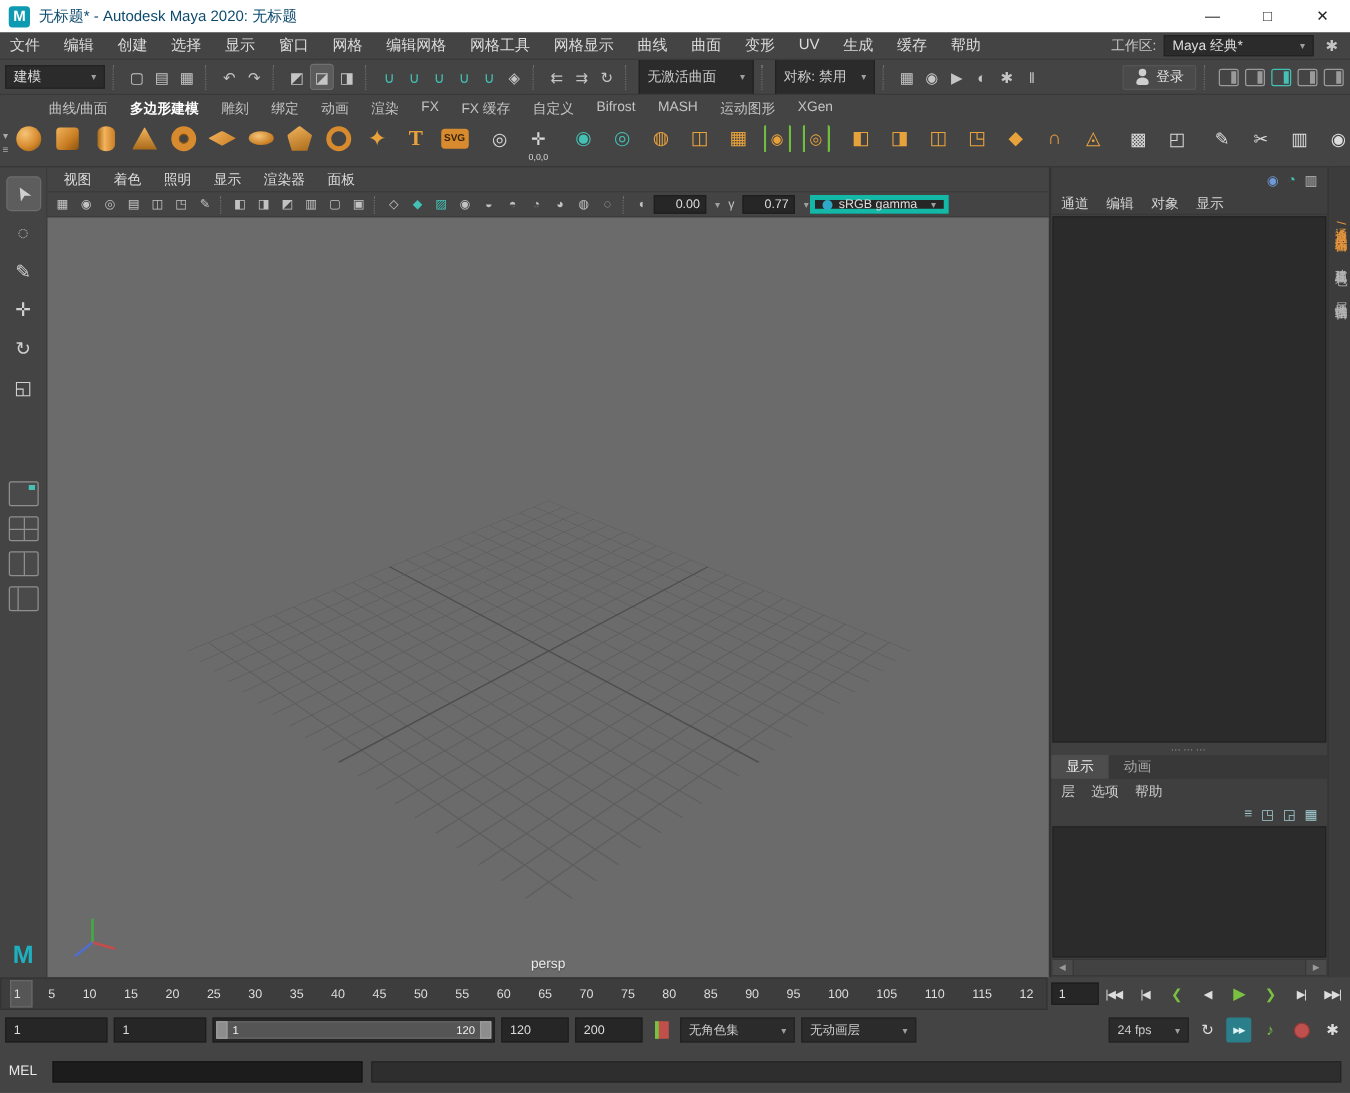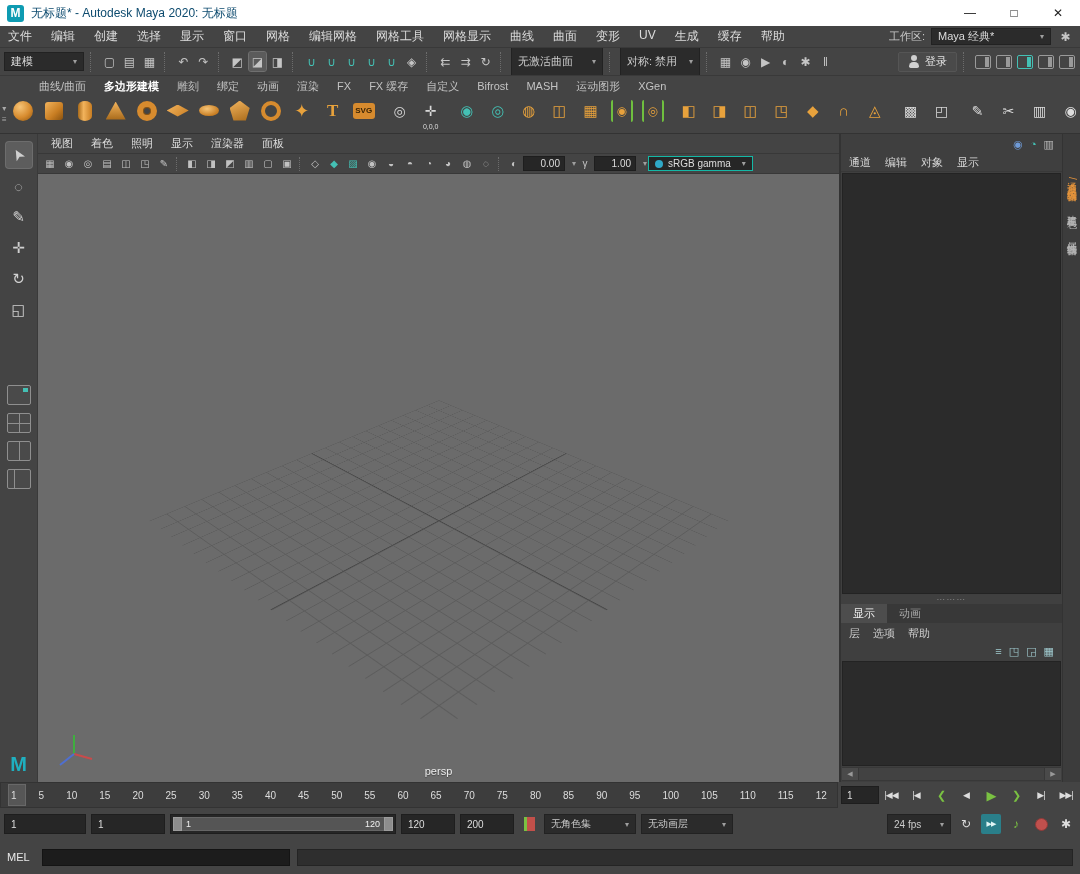--- a/index.html
+++ b/index.html
@@ -102,21 +102,21 @@
   .vp{flex:1;display:flex;flex-direction:column;min-width:0;border-right:1px solid #333}
   .vpmenu{flex:0 0 20px;display:flex;align-items:center;background:#444;padding-left:4px;border-bottom:1px solid #383838}
   .vm-item{padding:0 9px;font-size:11px;color:#ddd}
   .vptoolbar{flex:0 0 20px;display:flex;align-items:center;background:#444;border-bottom:1px solid #383838;
     padding:0 4px;gap:1px;overflow:hidden;white-space:nowrap}
   .vpi{width:16px;height:16px;display:flex;align-items:center;justify-content:center;font-size:10px;color:#c2c2c2}
   .vpi.teal{color:#44c0b4}
   .vsep{width:4px;height:14px;border-left:1px dotted #6c6c6c;margin:0 3px}
   .vpfield{background:#262626;border:1px solid #1e1e1e;height:15px;min-width:42px;display:flex;
     align-items:center;justify-content:flex-end;padding:0 4px;font-size:10px;color:#ddd}
-  .vpcs{background:#262626;border:1px solid #14b8a6;height:15px;display:flex;align-items:center;
+  .vpcs{background:#262626;border:4px solid #14b8a6;height:15px;display:flex;align-items:center;
     gap:5px;padding:0 6px;font-size:10px;color:#ddd}
   .cs-dot{width:8px;height:8px;border-radius:50%;background:#2fa8c7}
   .vpcanvas{flex:1;position:relative;background:#6b6b6b;overflow:hidden}
   .gridwrap{position:absolute;left:50%;top:57%;width:410px;height:410px;
     transform:translate(-50%,-50%) perspective(900px) rotateX(58deg) rotateZ(45deg);
     background-image:
       linear-gradient(to right,transparent calc(50% - 1px),#474747 calc(50% - 1px),#474747 50%,transparent 50%),
       linear-gradient(to bottom,transparent calc(50% - 1px),#474747 calc(50% - 1px),#474747 50%,transparent 50%),
       repeating-linear-gradient(to right,#5c5c5c 0 1px,transparent 1px 20.5px),
       repeating-linear-gradient(to bottom,#5c5c5c 0 1px,transparent 1px 20.5px)}
@@ -576,21 +576,21 @@
             <span class="vpi">◔</span>
             <span class="vpi">◕</span>
             <span class="vpi">◍</span>
             <span class="vpi">◌</span>
           </span>
         <span class="vsep"></span>
         <span class="vpi">◐</span>
         <span class="vpfield">0.00</span>
         <span class="caret">▾</span>
         <span class="vpi">γ</span>
-        <span class="vpfield">1.00</span>
+        <span class="vpfield">0.77</span>
         <span class="caret">▾</span>
         <div class="vpcs">
           <span class="cs-dot"></span>
           <span>sRGB gamma</span>
           <span class="caret">▾</span>
         </div>
       </div>
       <div class="vpcanvas">
         <div class="gridwrap"></div>
         <svg class="axis-gizmo" width="44" height="44">

